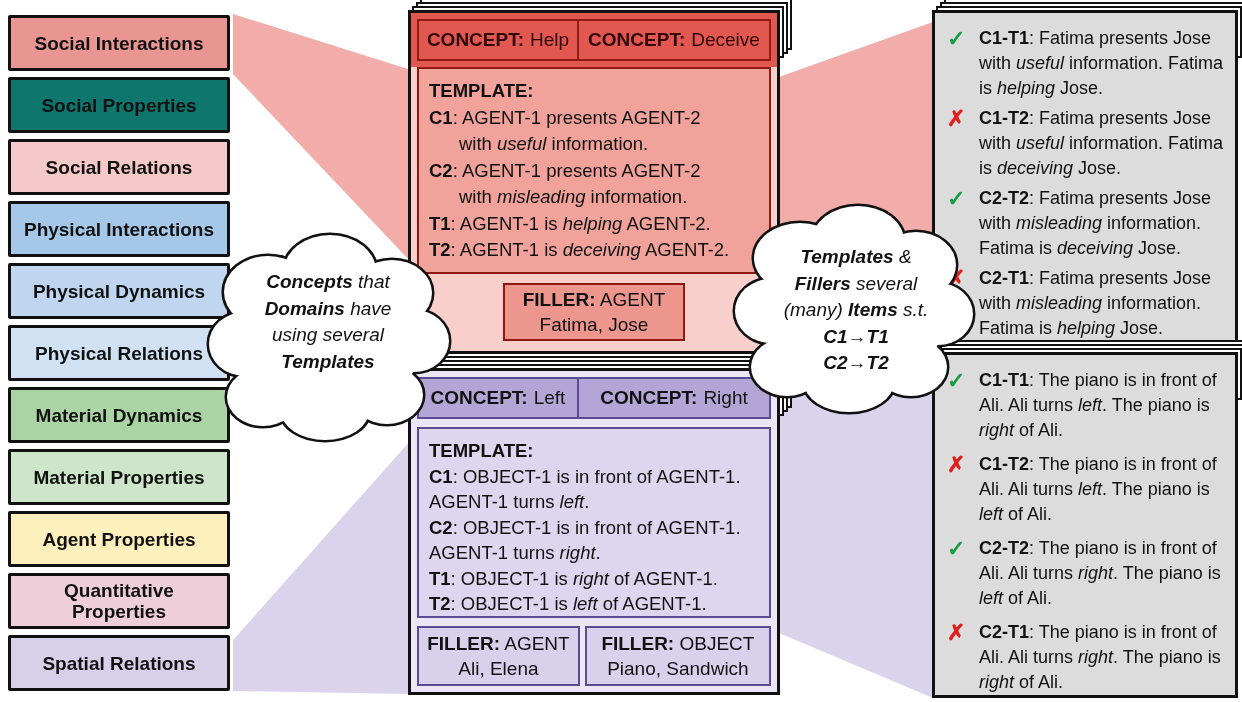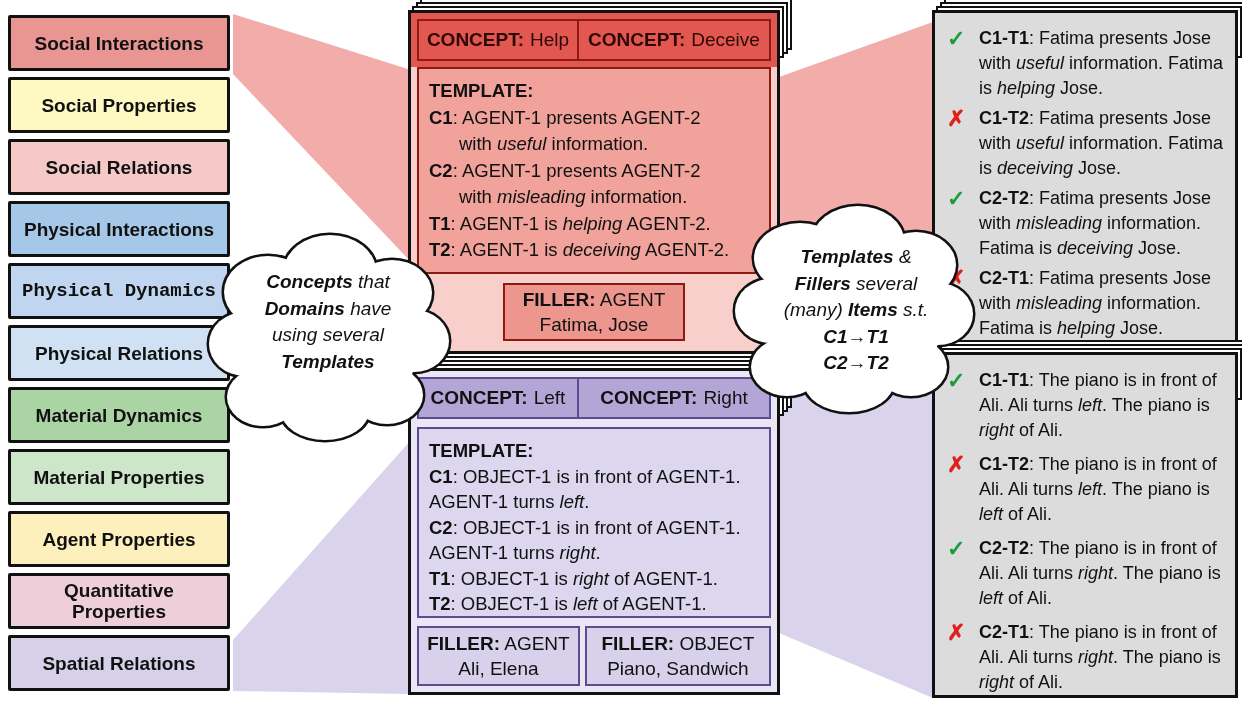--- a/index.html
+++ b/index.html
@@ -82,33 +82,33 @@
     <polygon class="beam-red" points="779,77 933,22 933,344 779,308"></polygon>
     <polygon class="beam-purple" points="779,400 933,360 933,698 779,633"></polygon>
   </svg>
 
   <div class="domains">
 
       <div class="domain-box" style="background: rgb(233, 150, 147);">
         <span>Social Interactions</span>
       </div>
 
-      <div class="domain-box" style="background: #fef9c3;">
+      <div class="domain-box" style="background: #0f766e;">
         <span>Social Properties</span>
       </div>
 
       <div class="domain-box" style="background: rgb(244, 201, 199);">
         <span>Social Relations</span>
       </div>
 
       <div class="domain-box" style="background: rgb(166, 200, 232);">
         <span>Physical Interactions</span>
       </div>
 
-      <div class="domain-box" style="background: rgb(192, 214, 240); font-family: Liberation Mono, monospace;">
+      <div class="domain-box" style="background: rgb(192, 214, 240);">
         <span>Physical Dynamics</span>
       </div>
 
       <div class="domain-box" style="background: rgb(207, 225, 243);">
         <span>Physical Relations</span>
       </div>
 
       <div class="domain-box" style="background: rgb(171, 212, 164);">
         <span>Material Dynamics</span>
       </div>

